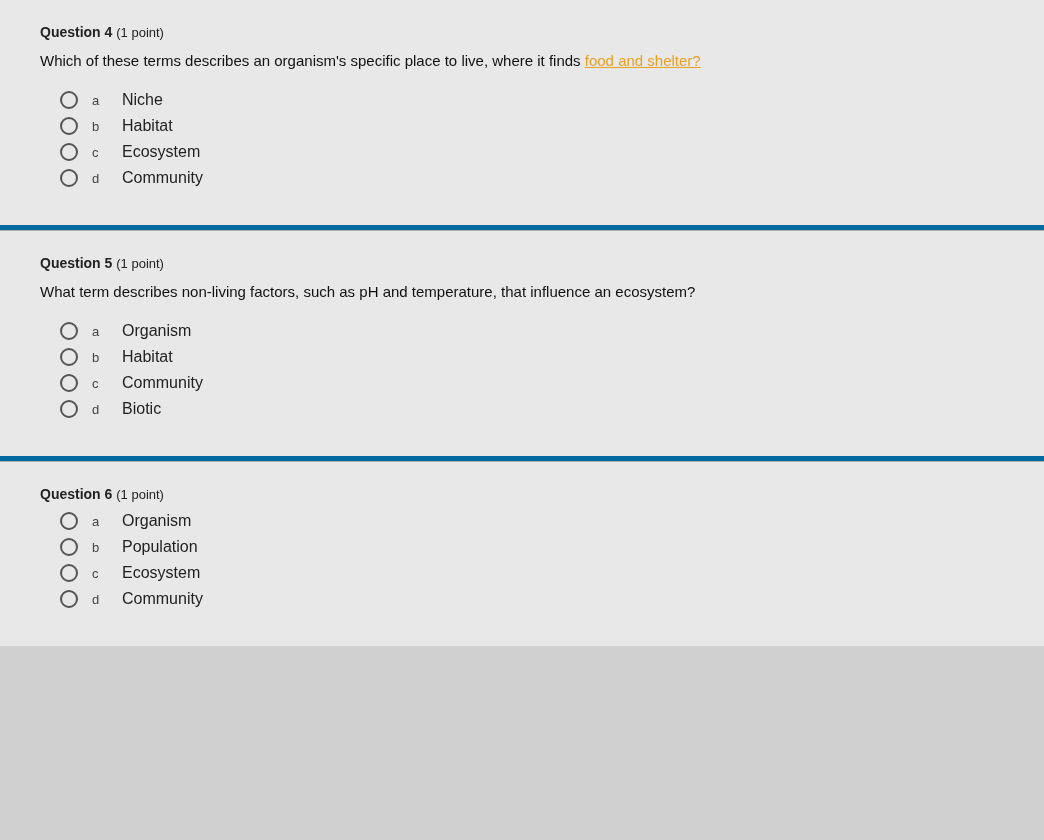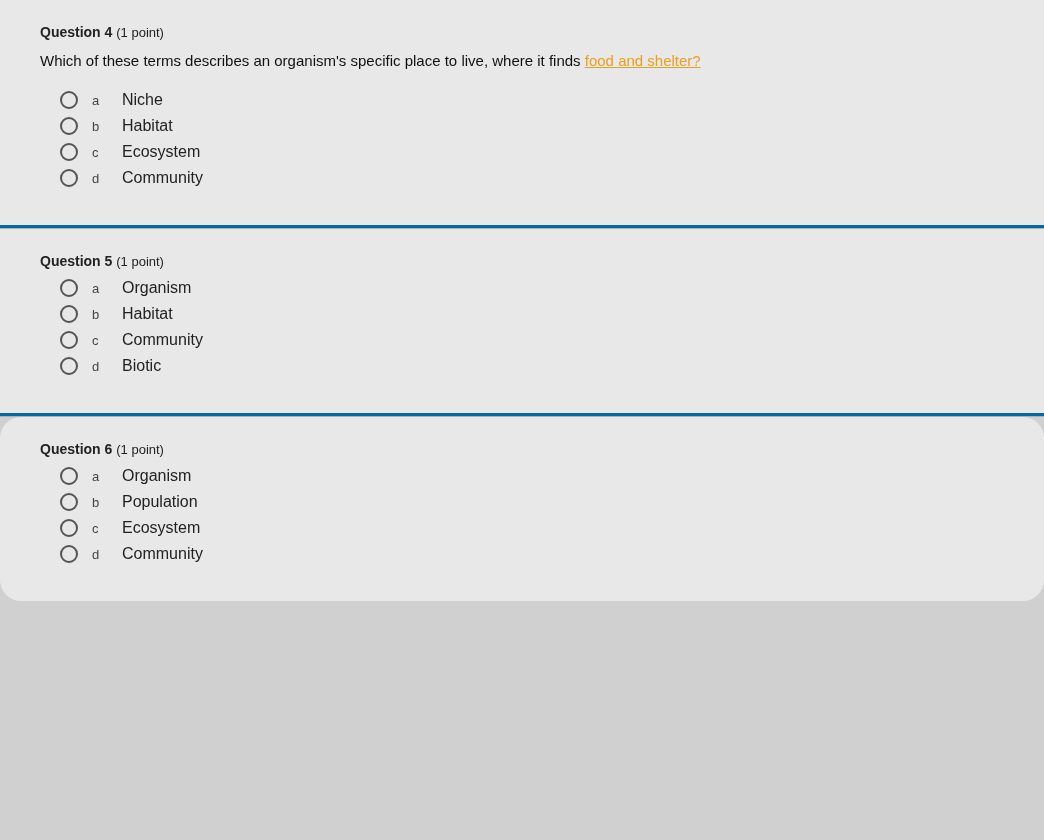--- a/index.html
+++ b/index.html
@@ -19,26 +19,25 @@
 
     .page-container {
       width: 100%;
       background-color: #d0d0d0;
       padding: 0;
     }
 
     .question-block {
       background-color: #e8e8e8;
       padding: 24px 40px 30px 40px;
-      border-bottom: 3px solid #0369a1;
+      border-bottom: 5px solid #0369a1;
     }
 
     .question-block:last-child {
       border-bottom: none;
-      border-radius: 21px;
     }
 
     .question-header {
       font-size: 14px;
       font-weight: bold;
       color: #222;
       margin-bottom: 10px;
     }
 
     .question-header .points {
@@ -136,20 +135,23 @@
     </ul>
   </div>
 
   <div class="divider"></div>
 
   <div class="question-block">
     <div class="question-header">
       <span>Question 5</span>
       <span class="points">(1 point)</span>
     </div>
+    <div class="question-text">
+      <span>What term describes non-living factors, such as pH and temperature, that influence an ecosystem?</span>
+    </div>
     <ul class="options-list">
       <li class="option-item">
         <div class="radio-circle"></div>
         <span class="option-label">a</span>
         <span class="option-text">Organism</span>
       </li>
       <li class="option-item">
         <div class="radio-circle"></div>
         <span class="option-label">b</span>
         <span class="option-text">Habitat</span>

